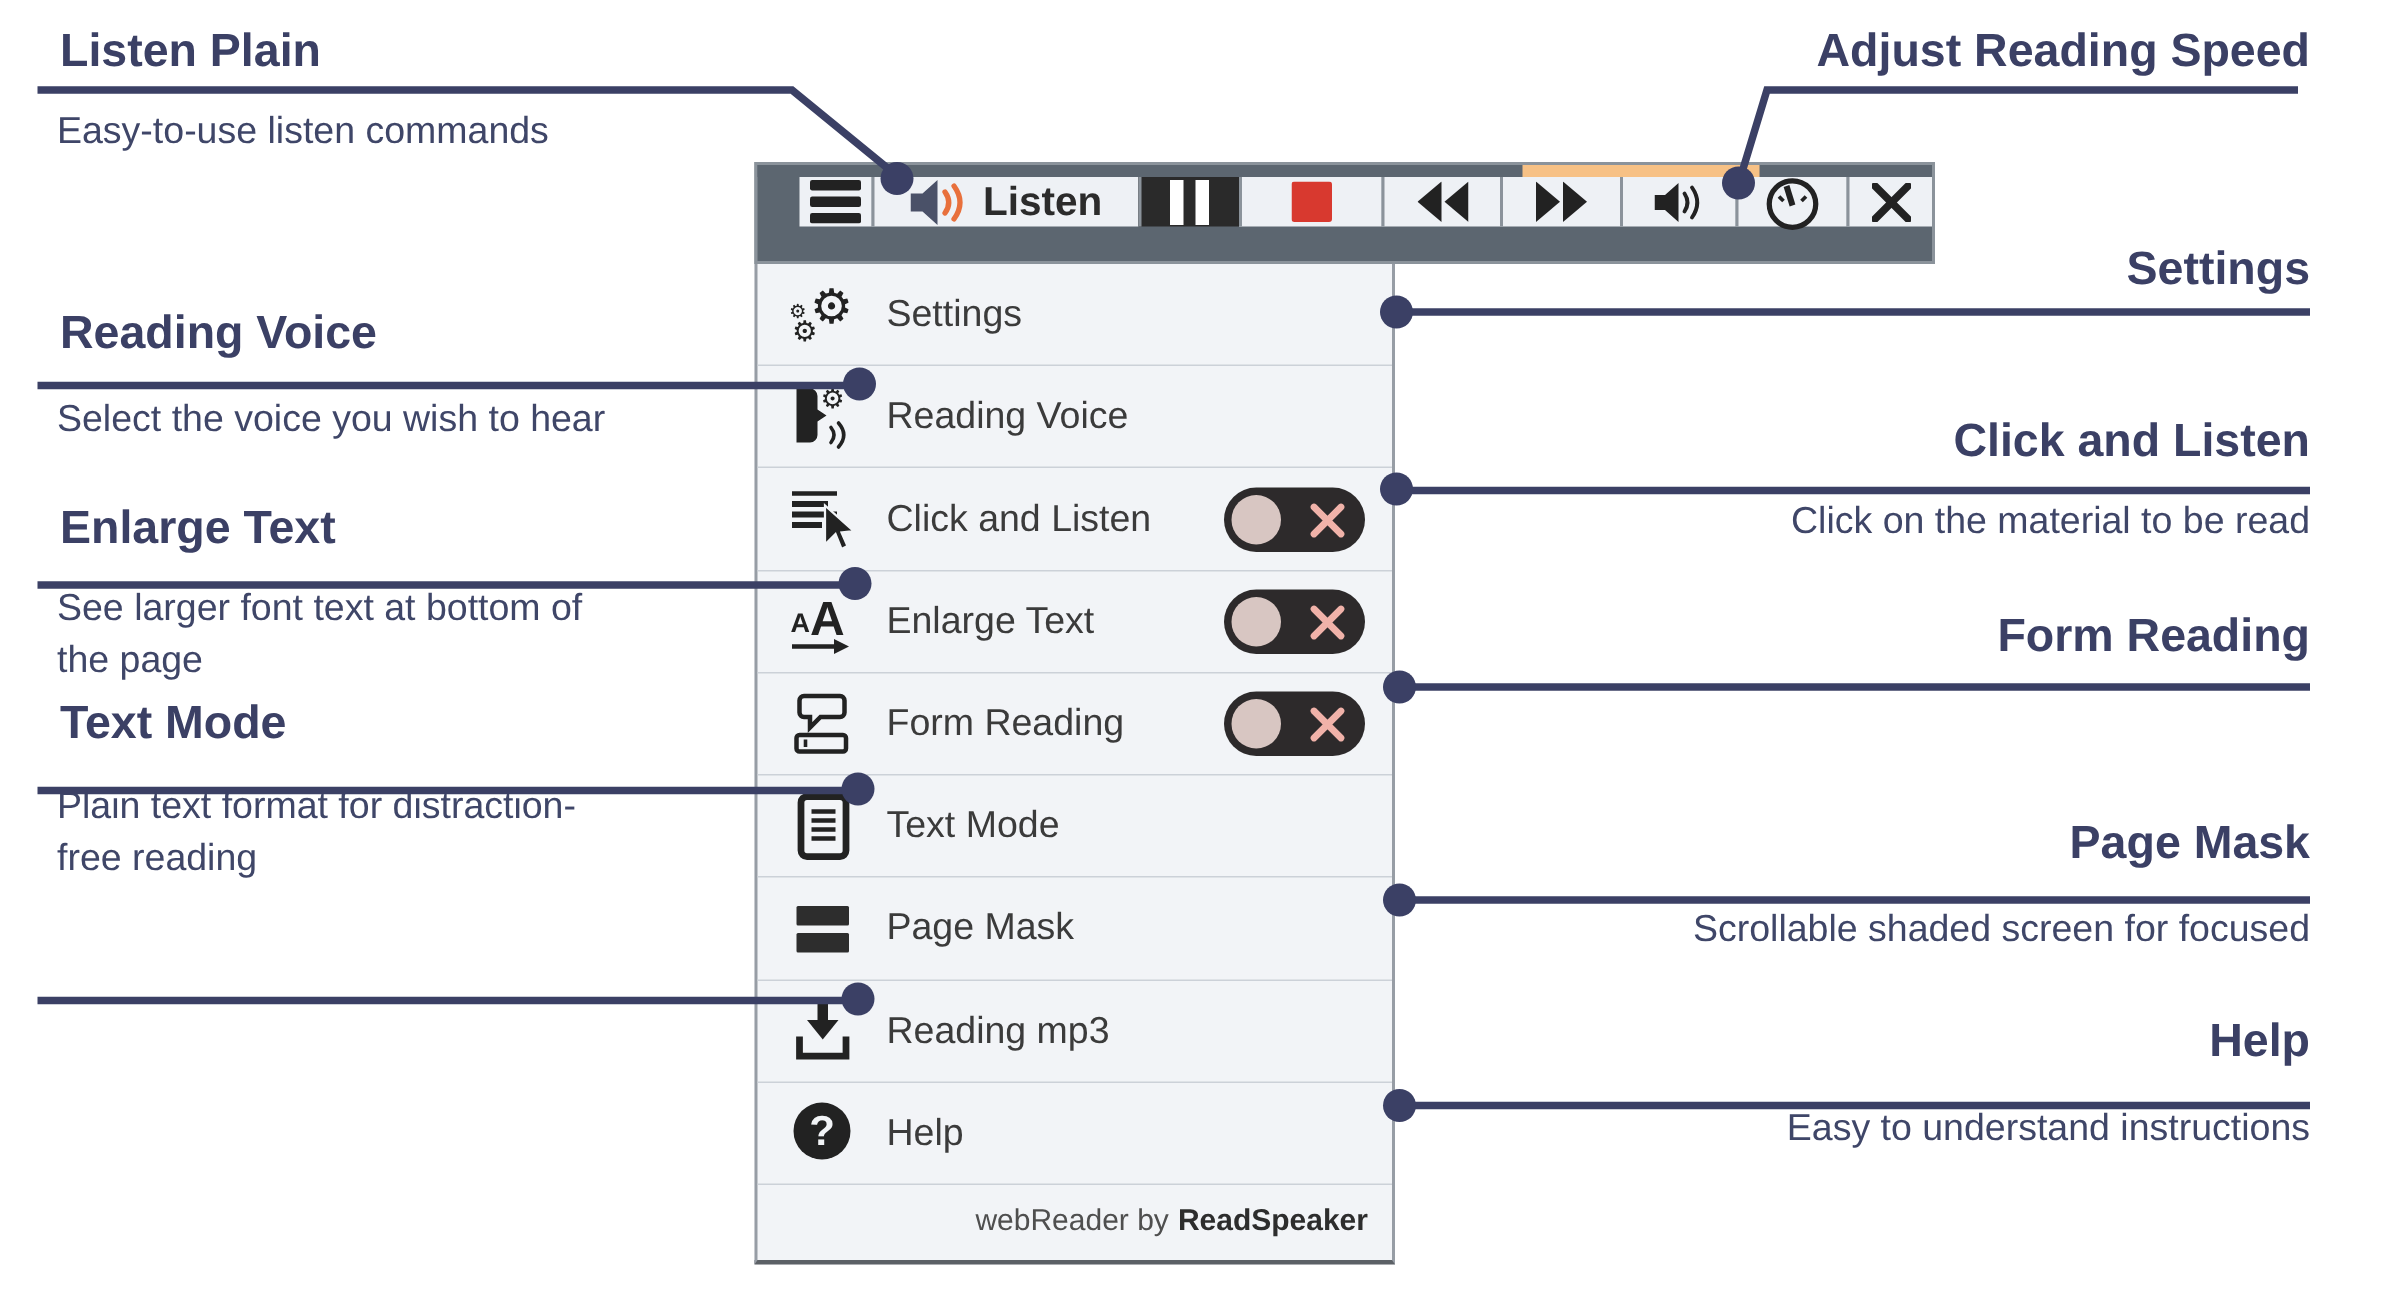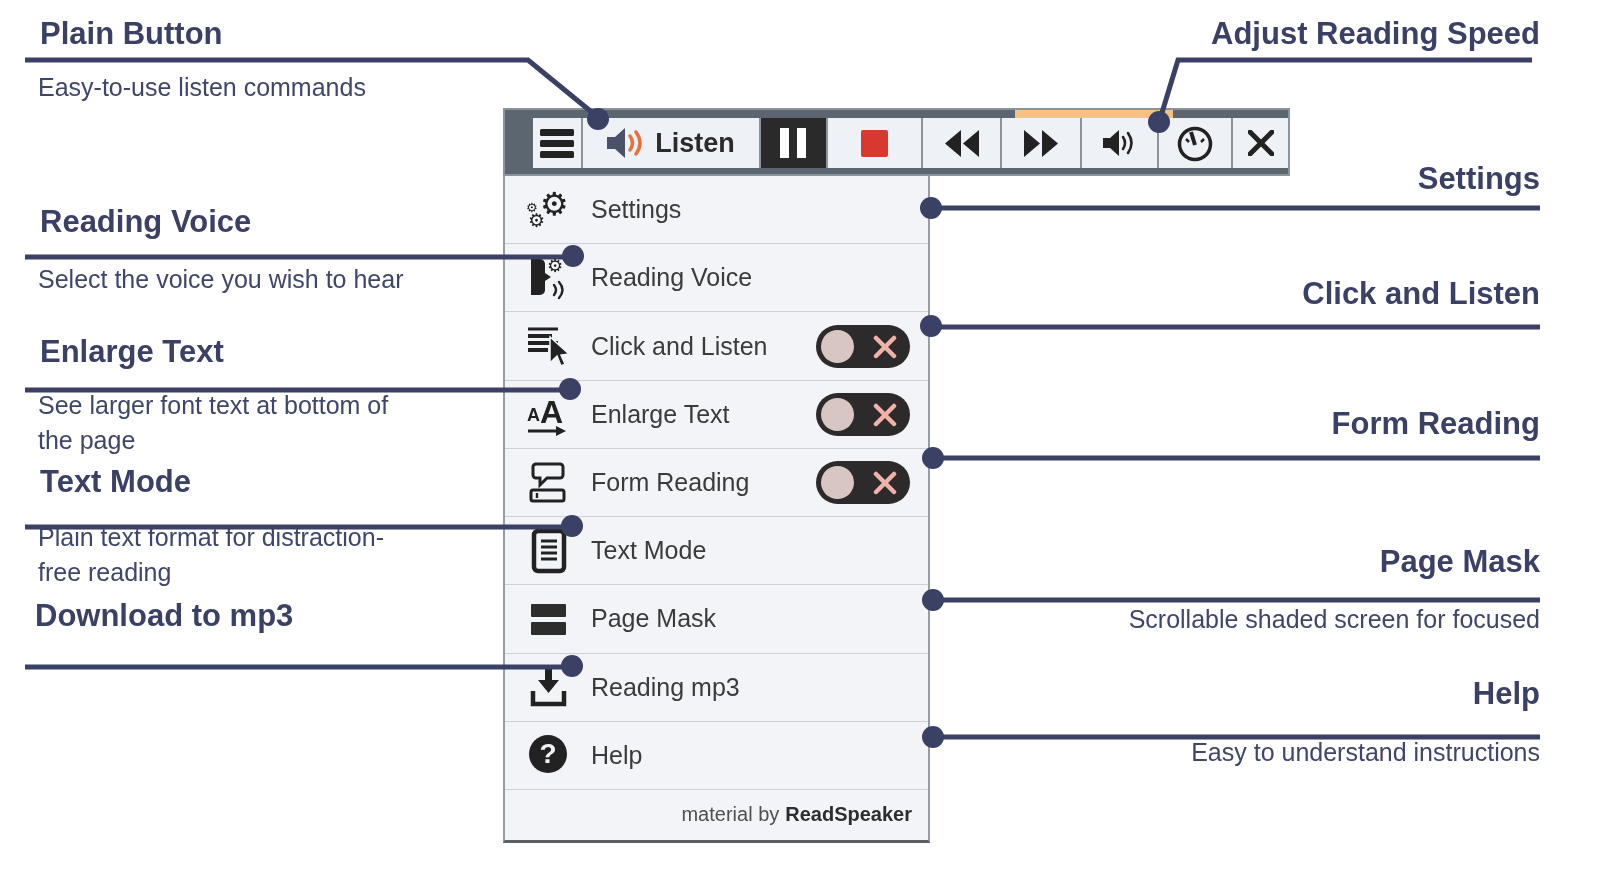--- a/index.html
+++ b/index.html
@@ -14,21 +14,21 @@
   
   .overlay{position:absolute;left:0;top:0;z-index:6;pointer-events:none;}
   .overlay polyline{fill:none;stroke:#3b4065;stroke-width:5;}
   .overlay circle{fill:#3b4065;}
 
   
   .toolbar{position:absolute;left:503px;top:108px;width:787px;height:68px;box-sizing:border-box;
            border:2px solid #8b939b;background:#5c6670;z-index:2;}
   .tstrip{position:relative;height:8px;background:#5c6670;}
   .tstrip .orange{position:absolute;left:510px;top:0;width:158px;height:8px;background:#f7c185;}
-  .brow{display:flex;height:50px;padding-left:28px;}
+  .brow{display:flex;height:33px;padding-left:28px;}
   .tbtn{display:flex;align-items:center;justify-content:center;background:#eef1f5;
         border-left:2px solid #8b939b;box-sizing:border-box;cursor:pointer;}
   .tbtn:first-child{border-left:none;}
   .tbtn.dark{background:#2a2a2a;}
   .listen-label{font-size:27px;font-weight:700;color:#2b2b2b;margin-left:10px;}
 
   
   .menu{position:absolute;left:503px;top:176px;width:427px;height:667px;box-sizing:border-box;
         background:#f2f4f7;border-left:2px solid #979da5;border-right:2px solid #979da5;
         border-bottom:3px solid #5c6166;display:flex;flex-direction:column;z-index:2;}
@@ -42,41 +42,41 @@
   .toggle svg{position:absolute;right:13px;top:10px;}
   .mfooter{height:50px;flex:none;border-top:1px solid #ccd1d8;display:flex;align-items:center;
            justify-content:flex-end;padding-right:16px;font-size:20px;color:#4f4f4f;}
   .brand{font-weight:700;color:#2d2d2d;margin-left:6px;cursor:pointer;}
 </style>
 </head>
 <body>
 
 <div class="canvas">
 
-  <div class="t" style="left:40px;top:16px">Plain Button</div>
+  <div class="t" style="left:40px;top:16px">Listen Plain</div>
   <div class="d" style="left:38px;top:70px">Easy-to-use listen commands</div>
 
   <div class="t" style="left:40px;top:204px">Reading Voice</div>
   <div class="d" style="left:38px;top:262px">Select the voice you wish to hear</div>
 
   <div class="t" style="left:40px;top:334px">Enlarge Text</div>
   <div class="d" style="left:38px;top:388px">See larger font text at bottom of
 the page</div>
 
   <div class="t" style="left:40px;top:464px">Text Mode</div>
   <div class="d" style="left:38px;top:520px">Plain text format for distraction-
 free reading</div>
 
-  <div class="t" style="left:35px;top:598px">Download to mp3</div>
 
   <div class="t rt" style="top:16px">Adjust Reading Speed</div>
 
   <div class="t rt" style="top:161px">Settings</div>
 
   <div class="t rt" style="top:276px">Click and Listen</div>
+  <div class="d rt" style="top:330px">Click on the material to be read</div>
 
   <div class="t rt" style="top:406px">Form Reading</div>
 
   <div class="t rt" style="top:544px">Page Mask</div>
   <div class="d rt" style="top:602px">Scrollable shaded screen for focused</div>
 
   <div class="t rt" style="top:676px">Help</div>
   <div class="d rt" style="top:735px">Easy to understand instructions</div>
 
   <div class="toolbar">
@@ -266,21 +266,21 @@
       <span class="mi">
         <svg width="46" height="46" viewBox="0 0 46 46">
           <circle cx="22" cy="22" r="19" fill="#222"></circle>
           <text x="22" y="31" font-size="28" font-weight="bold" fill="#f2f4f7" text-anchor="middle">?</text>
         </svg>
       </span>
       <span class="ml">Help</span>
     </div>
 
     <div class="mfooter">
-      <span>material by</span>
+      <span>webReader by</span>
       <a class="brand">ReadSpeaker</a>
     </div>
   </div>
 
   <svg class="overlay" width="1600" height="871">
     <g>
         <polyline points="25,60 528,60 594,114"></polyline>
         <circle cx="598" cy="119" r="11"></circle>
       </g>
     <g>

